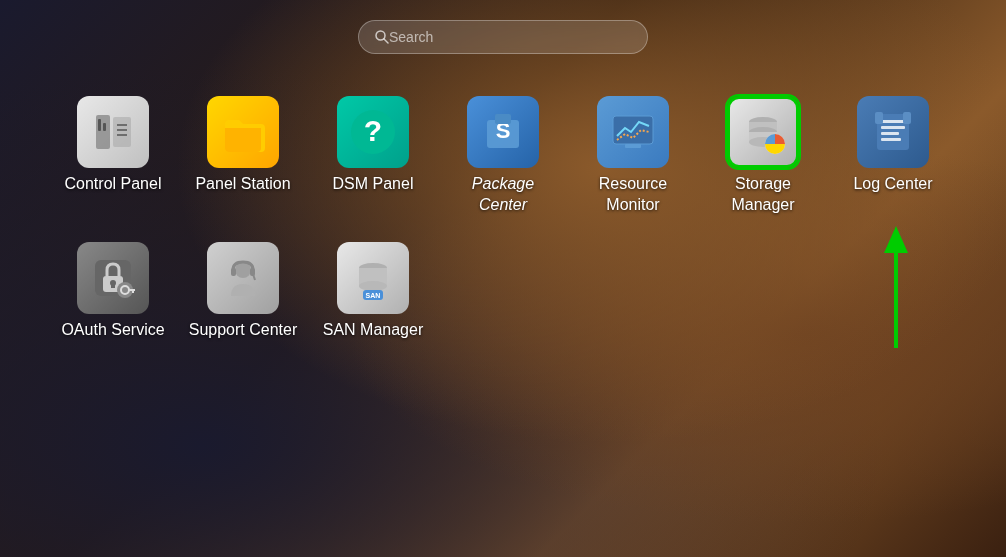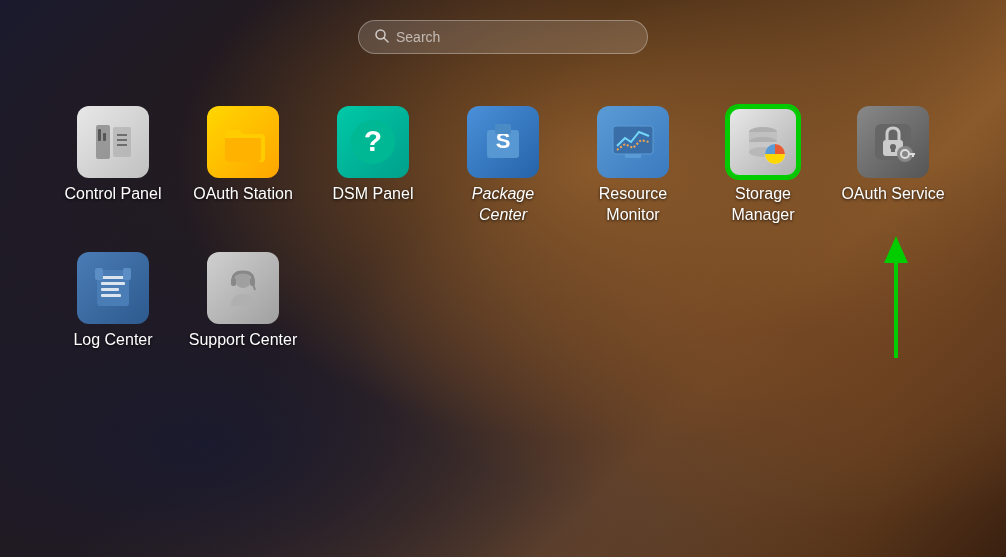--- a/index.html
+++ b/index.html
@@ -30,24 +30,24 @@
       flex-direction: column;
       align-items: center;
       padding-top: 20px;
     }
     .search-bar {
       width: 290px;
       background: rgba(255,255,255,0.15);
       border: 1px solid rgba(255,255,255,0.3);
       border-radius: 20px;
       display: flex;
-      align-items: flex-start;
+      align-items: center;
       padding: 8px 16px;
-      gap: 7px;
-      margin-bottom: 44px;
+      gap: 0;
+      margin-bottom: 34px;
       backdrop-filter: blur(4px);
     }
     .search-bar input {
       background: transparent;
       border: none;
       outline: none;
       color: rgba(255,255,255,0.8);
       font-size: 14px;
       width: 100%;
     }
@@ -190,21 +190,21 @@
         <span class="app-label">Control Panel</span>
       </div>
 
       <div class="app-item">
         <div class="app-icon icon-file-station">
           <svg width="52" height="52" viewBox="0 0 52 52">
             <path d="M8 18 Q8 14 12 14 L22 14 L26 18 L44 18 Q48 18 48 22 L48 42 Q48 46 44 46 L12 46 Q8 46 8 42 Z" fill="#ffcc00"></path>
             <path d="M8 22 L44 22 L44 42 Q44 46 40 46 L12 46 Q8 46 8 42 Z" fill="#ffb300"></path>
           </svg>
         </div>
-        <span class="app-label">OAuth Station</span>
+        <span class="app-label">Panel Station</span>
       </div>
 
       <div class="app-item">
         <div class="app-icon icon-dsm-help">
           <svg width="52" height="52" viewBox="0 0 52 52">
             <circle cx="26" cy="26" r="22" fill="#00b894"></circle>
             <text x="26" y="35" text-anchor="middle" font-size="30" font-weight="bold" fill="white">?</text>
           </svg>
         </div>
         <span class="app-label">DSM Panel</span>
@@ -249,76 +249,90 @@
             <circle cx="38" cy="38" r="10" fill="#e0e0e0"></circle>
             <path d="M38 38 L48 38 A10 10 0 0 0 38 28 Z" fill="#e85c33"></path>
             <path d="M38 38 L38 28 A10 10 0 0 0 28 38 Z" fill="#5b9bd5"></path>
             <path d="M38 38 L28 38 A10 10 0 0 0 48 38 Z" fill="#ffd700"></path>
           </svg>
         </div>
         <span class="app-label">Storage Manager</span>
       </div>
 
 
-
-      <div class="app-item">
-        <div class="app-icon icon-oauth-service">
-          <svg width="52" height="52" viewBox="0 0 52 52">
-            <rect x="8" y="8" width="36" height="36" rx="6" fill="#666"></rect>
-
-            <rect x="16" y="24" width="20" height="16" rx="3" fill="#ccc"></rect>
-
-            <path d="M20 24 L20 18 Q20 12 26 12 Q32 12 32 18 L32 24" fill="none" stroke="#ccc" stroke-width="3"></path>
-
-            <circle cx="26" cy="31" r="3" fill="#666"></circle>
-            <rect x="24" y="31" width="4" height="5" fill="#666"></rect>
-
-            <circle cx="38" cy="38" r="8" fill="#888"></circle>
-            <circle cx="38" cy="38" r="4" fill="none" stroke="#ddd" stroke-width="2"></circle>
-            <line x1="42" y1="38" x2="48" y2="38" stroke="#ddd" stroke-width="2"></line>
-            <line x1="46" y1="38" x2="46" y2="41" stroke="#ddd" stroke-width="2"></line>
-          </svg>
-        </div>
-        <span class="app-label">OAuth Service</span>
-      </div>
 
       <div class="app-item">
         <div class="app-icon icon-log-center">
           <svg width="52" height="52" viewBox="0 0 52 52">
             <rect x="10" y="8" width="32" height="36" rx="3" fill="#4a7cb5"></rect>
             <rect x="14" y="14" width="24" height="3" rx="1" fill="white" opacity="0.8"></rect>
             <rect x="14" y="20" width="24" height="3" rx="1" fill="white" opacity="0.8"></rect>
             <rect x="14" y="26" width="18" height="3" rx="1" fill="white" opacity="0.8"></rect>
             <rect x="14" y="32" width="20" height="3" rx="1" fill="white" opacity="0.8"></rect>
             <rect x="8" y="6" width="8" height="12" rx="2" fill="#5b8ec4"></rect>
             <rect x="36" y="6" width="8" height="12" rx="2" fill="#5b8ec4"></rect>
           </svg>
         </div>
         <span class="app-label">Log Center</span>
       </div>
 
+      <div class="app-item">
+        <div class="app-icon icon-oauth-service">
+          <svg width="52" height="52" viewBox="0 0 52 52">
+            <rect x="8" y="8" width="36" height="36" rx="6" fill="#666"></rect>
+
+            <rect x="16" y="24" width="20" height="16" rx="3" fill="#ccc"></rect>
+
+            <path d="M20 24 L20 18 Q20 12 26 12 Q32 12 32 18 L32 24" fill="none" stroke="#ccc" stroke-width="3"></path>
+
+            <circle cx="26" cy="31" r="3" fill="#666"></circle>
+            <rect x="24" y="31" width="4" height="5" fill="#666"></rect>
+
+            <circle cx="38" cy="38" r="8" fill="#888"></circle>
+            <circle cx="38" cy="38" r="4" fill="none" stroke="#ddd" stroke-width="2"></circle>
+            <line x1="42" y1="38" x2="48" y2="38" stroke="#ddd" stroke-width="2"></line>
+            <line x1="46" y1="38" x2="46" y2="41" stroke="#ddd" stroke-width="2"></line>
+          </svg>
+        </div>
+        <span class="app-label">OAuth Service</span>
+      </div>
+
 
       <div class="app-item">
         <div class="app-icon icon-support-center">
           <svg width="52" height="52" viewBox="0 0 52 52">
 
             <circle cx="26" cy="18" r="8" fill="#a0a0a0"></circle>
 
             <path d="M16 18 Q16 10 26 10 Q36 10 36 18" fill="none" stroke="#888" stroke-width="3"></path>
             <rect x="14" y="16" width="5" height="8" rx="2" fill="#888"></rect>
             <rect x="33" y="16" width="5" height="8" rx="2" fill="#888"></rect>
 
             <line x1="36" y1="22" x2="38" y2="28" stroke="#888" stroke-width="2"></line>
 
             <path d="M14 44 Q14 32 26 32 Q38 32 38 44" fill="#b0b0b0"></path>
           </svg>
         </div>
         <span class="app-label">Support Center</span>
       </div>
 
+      <div class="app-item">
+        <div class="app-icon icon-san-manager">
+          <svg width="52" height="52" viewBox="0 0 52 52">
+
+            <ellipse cx="26" cy="16" rx="14" ry="5" fill="#b0b0b0"></ellipse>
+            <rect x="12" y="16" width="28" height="18" fill="#c0c0c0"></rect>
+            <ellipse cx="26" cy="34" rx="14" ry="5" fill="#b8b8b8"></ellipse>
+
+            <rect x="16" y="38" width="20" height="10" rx="3" fill="#4a90d9"></rect>
+            <text x="26" y="46" text-anchor="middle" font-size="7" font-weight="bold" fill="white">SAN</text>
+          </svg>
+        </div>
+        <span class="app-label">SAN Manager</span>
+      </div>
 
     </div>
 
     <svg class="green-arrow" style="position: absolute; top: 130px; right: 70px; pointer-events: none;" width="80" height="140" viewBox="0 0 80 140">
 
       <line x1="40" y1="130" x2="40" y2="30" stroke="#00cc00" stroke-width="4"></line>
 
       <polygon points="40,8 28,35 52,35" fill="#00cc00"></polygon>
     </svg>
 

